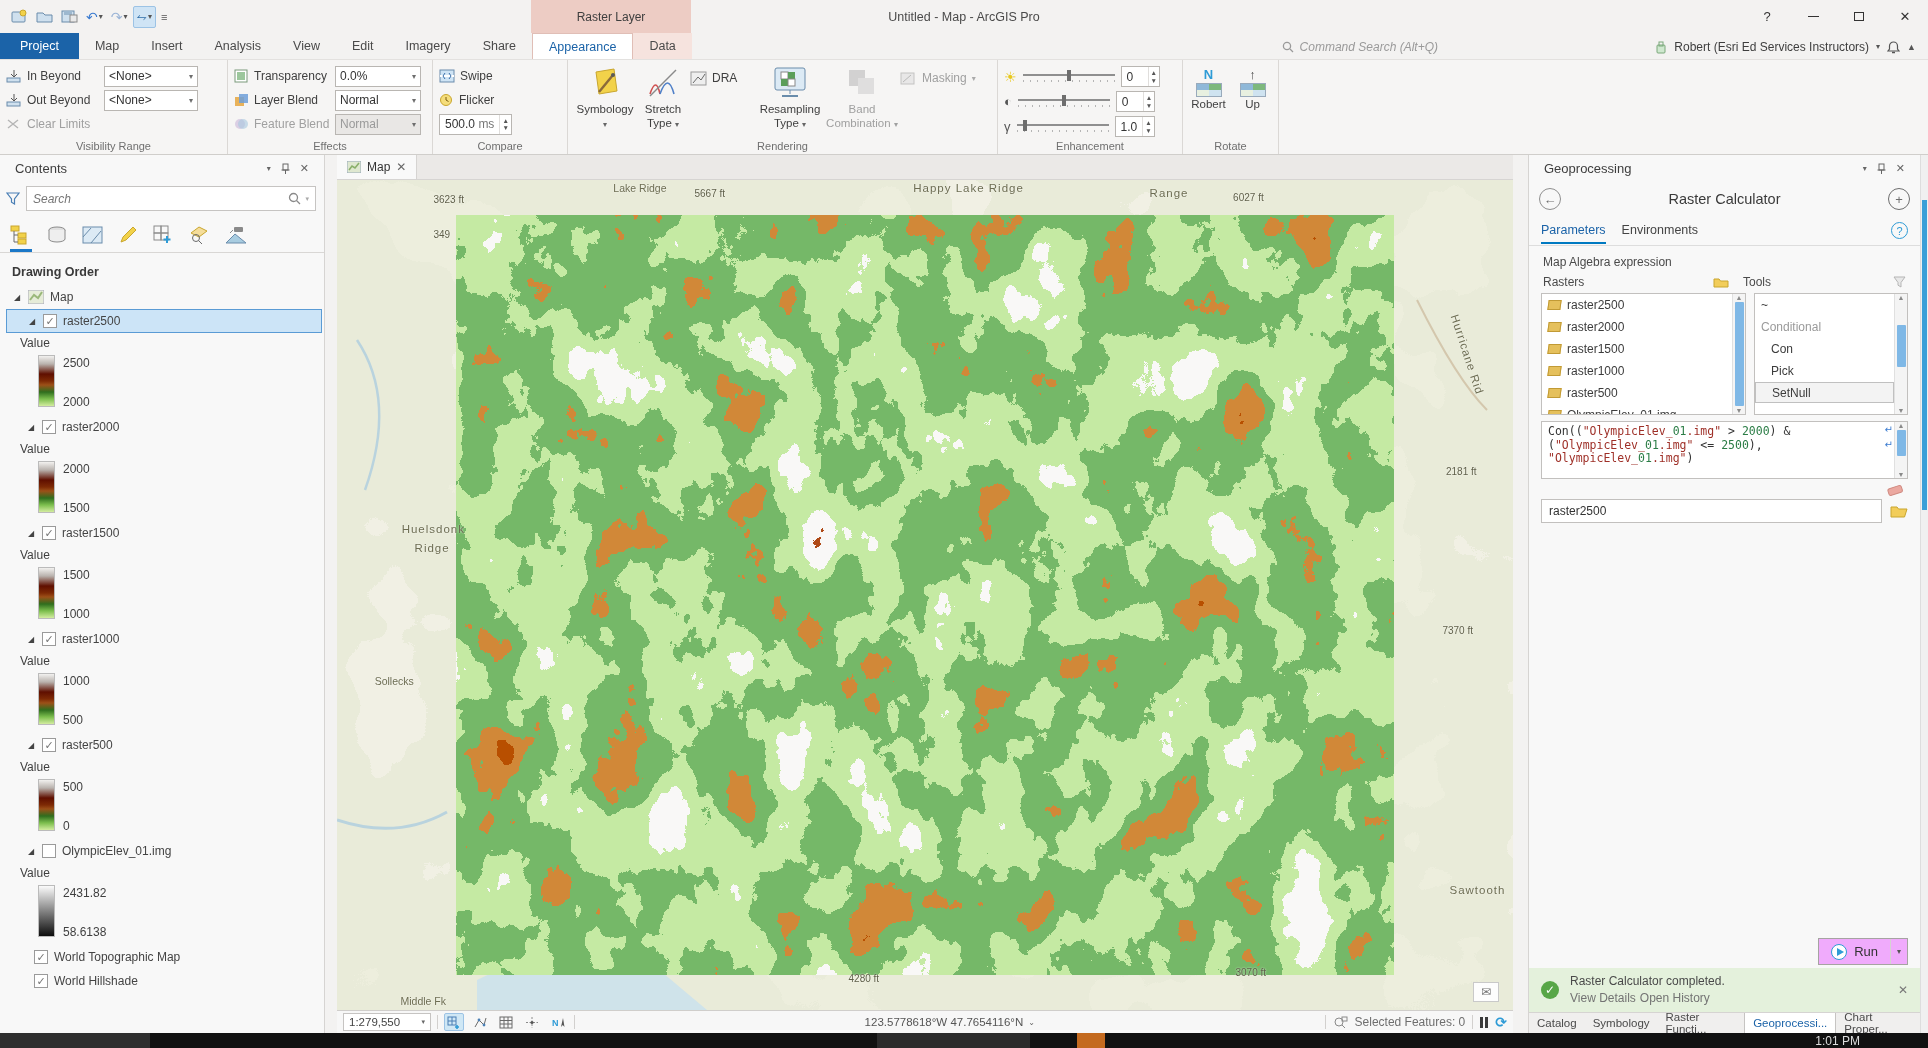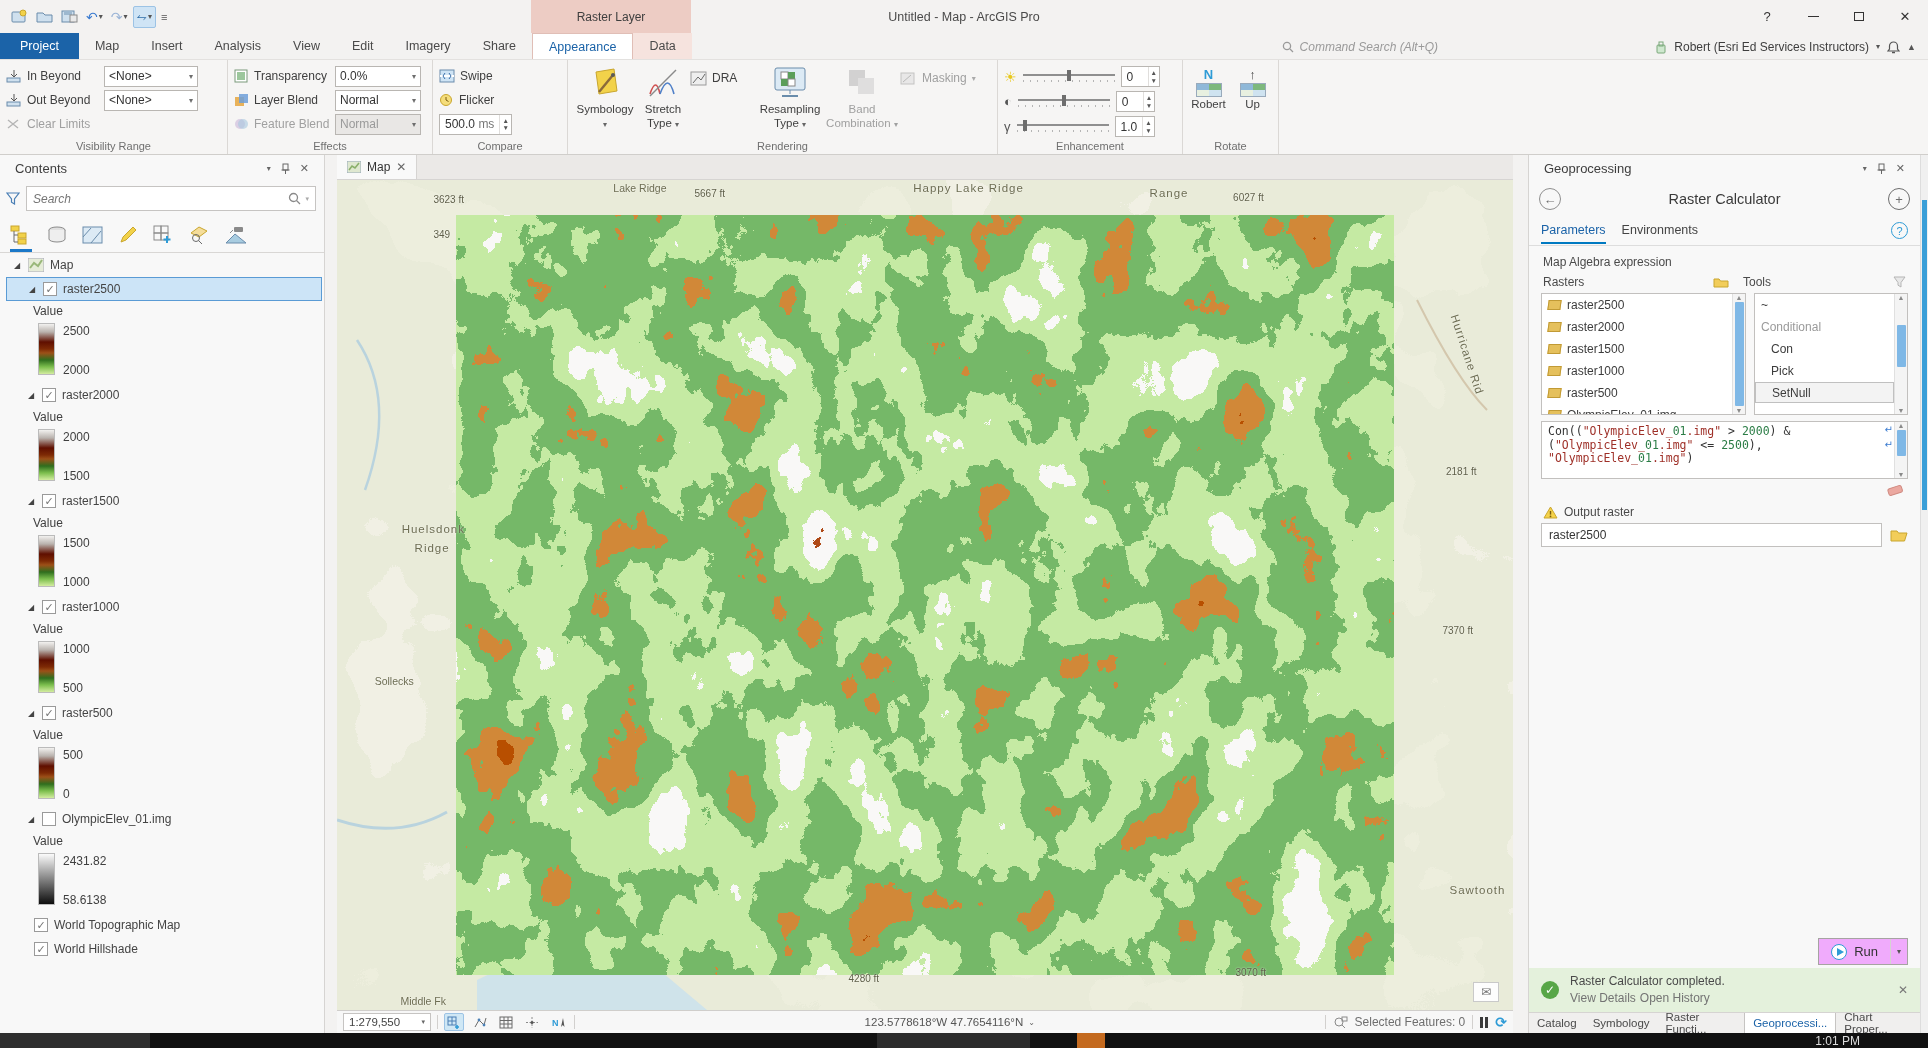--- a/index.html
+++ b/index.html
@@ -66,21 +66,21 @@
   .search-box input { border:none; outline:none; flex:1; font-style:italic; font-size:12px; color:#555; background:transparent; font-family:inherit; }
   .icon-tabs { display:flex; align-items:flex-end; gap:14px; padding:6px 10px 0 10px; border-bottom:1px solid #d9d7d5; height:38px; position:relative; }
   .itab { padding-bottom:7px; }
   .itab.active { border-bottom:3px solid #1b78c8; padding-bottom:4px; }
   .do-head { font-weight:bold; color:#3a3a3a; font-size:12.5px; padding:12px 0 6px 12px; }
   .tree { padding-left:0; }
   .trow { display:flex; align-items:center; height:24px; gap:6px; }
   .exp { width:10px; font-size:8px; color:#444; text-align:center; }
   .cb { width:14px; height:14px; background:#fff; border:1px solid #9a9a9a; display:flex; align-items:center; justify-content:center; font-size:11px; color:#757575; line-height:1; }
   .layer-sel { background:#cce4f7; border:1px solid #5a9bd5; margin-right:2px; }
-  .val-lbl { margin-left:33px; height:20px; display:flex; align-items:center; color:#3f3f3f; }
+  .val-lbl { margin-left:20px; height:20px; display:flex; align-items:center; color:#3f3f3f; }
   .ramp-row { display:flex; margin-left:38px; gap:8px; height:62px; padding:2px 0 6px 0; }
   .ramp { width:17px; height:52px; border:1px solid #bbb; }
   .ramp.elev { background:linear-gradient(#f2f1ef,#b9b2ad 16%,#5f0f00 36%,#7e2a05 50%,#9c5018 58%,#2f6e1e 72%,#7dbf4e 86%,#d3ecA0); }
   .ramp.gray { background:linear-gradient(#fbfbfb,#0d0d0d); }
   .ramp-vals { display:flex; flex-direction:column; justify-content:space-between; padding:1px 0 0 0; color:#3f3f3f; }
 
   
   .map-region { position:absolute; left:337px; top:155px; width:1176px; bottom:15px; background:#e9e8e6; }
   .doc-tabs { height:25px; background:#ebe9e7; display:flex; align-items:stretch; border-bottom:1px solid #d6d4d2; }
   .doc-tab { display:flex; align-items:center; gap:6px; background:#f9f9f9; border-right:1px solid #d6d4d2; padding:0 10px; font-size:12px; color:#333; }
@@ -526,20 +526,21 @@
           </svg>
       </span>
       <span class="itab">
         <svg width="24" height="20">
             <path d="M2 18 l9 -9 11 9 z" fill="#a8cce0" stroke="#6a8cab"></path>
             <rect x="10" y="2" width="9" height="5" rx="1" fill="#8a8a8a"></rect>
             <line x1="9" y1="5" x2="6" y2="8" stroke="#8a8a8a"></line>
           </svg>
       </span>
     </div>
+    <div class="do-head">Drawing Order</div>
 
     <div class="tree">
       <div class="trow" style="padding-left:12px;">
         <span class="exp">◢</span>
         <svg width="16" height="14">
             <rect x="0" y="0" width="16" height="14" fill="#e6ecd8" stroke="#aab"></rect>
             <path d="M2 10 l4 -5 4 3 4 -6" stroke="#9ab87a" fill="none" stroke-width="2"></path>
           </svg>
         <span>Map</span>
       </div>
@@ -880,28 +881,20 @@
           <div class="vthumb" style="height:26px;"></div>
           <div style="flex:1;"></div>
           <span>▼</span>
         </div>
     </div>
     <div style="display:flex; justify-content:flex-end; padding:4px 14px 0 0;">
       <svg width="20" height="14">
           <rect x="2" y="4" width="14" height="7" rx="2" fill="#eba8a0" stroke="#d08a80" transform="rotate(-18 9 7)"></rect>
         </svg>
     </div>
-    <div class="out-row">
-      <svg width="15" height="13">
-          <path d="M7.5 1 L14 12 H1 Z" fill="#f5d24a" stroke="#c9a62e"></path>
-          <line x1="7.5" y1="5" x2="7.5" y2="8.6" stroke="#7a5c10" stroke-width="1.4"></line>
-          <circle cx="7.5" cy="10.4" r="0.9" fill="#7a5c10"></circle>
-        </svg>
-      <span>Output raster</span>
-    </div>
     <div class="out-field-row">
       <div class="tfield">raster2500</div>
       <svg width="18" height="14">
           <path d="M1 3 h6 l1.5 2 h8.5 l-2.5 8 h-13.5 z" fill="#f2cd5a" stroke="#c9a62e"></path>
         </svg>
     </div>
 
     <div class="run-row">
       <div class="run-btn">
         <span class="run-main">

